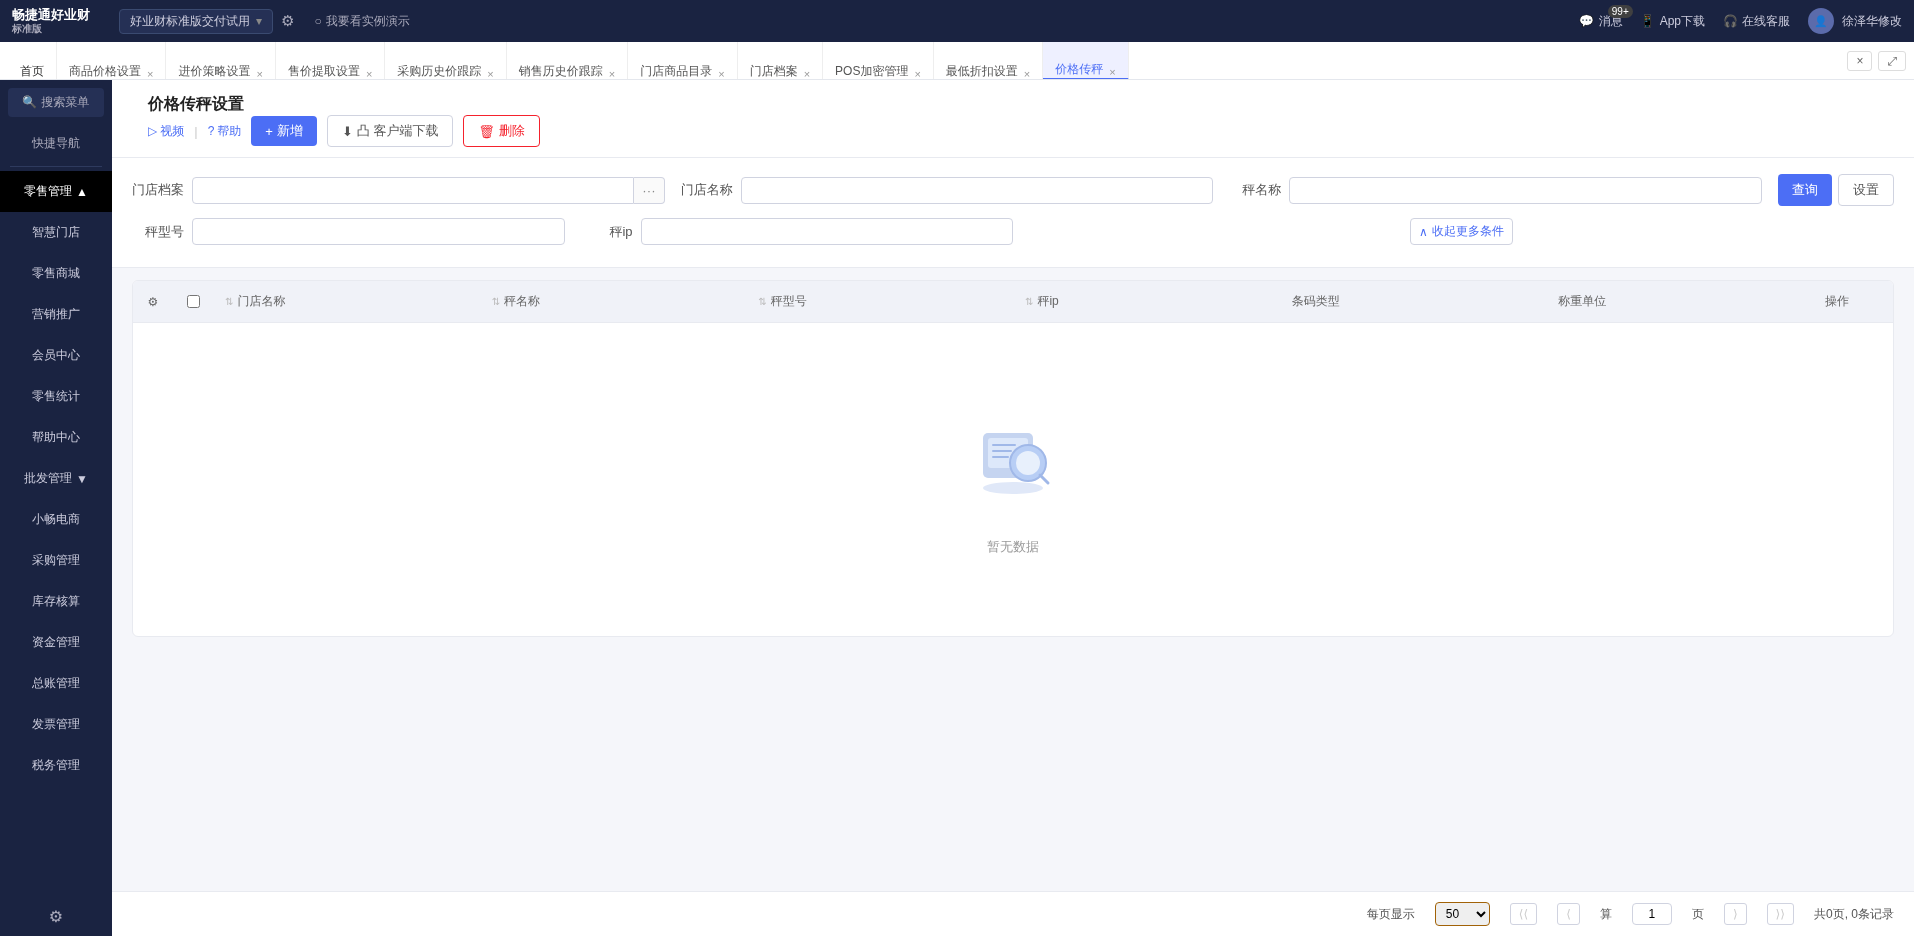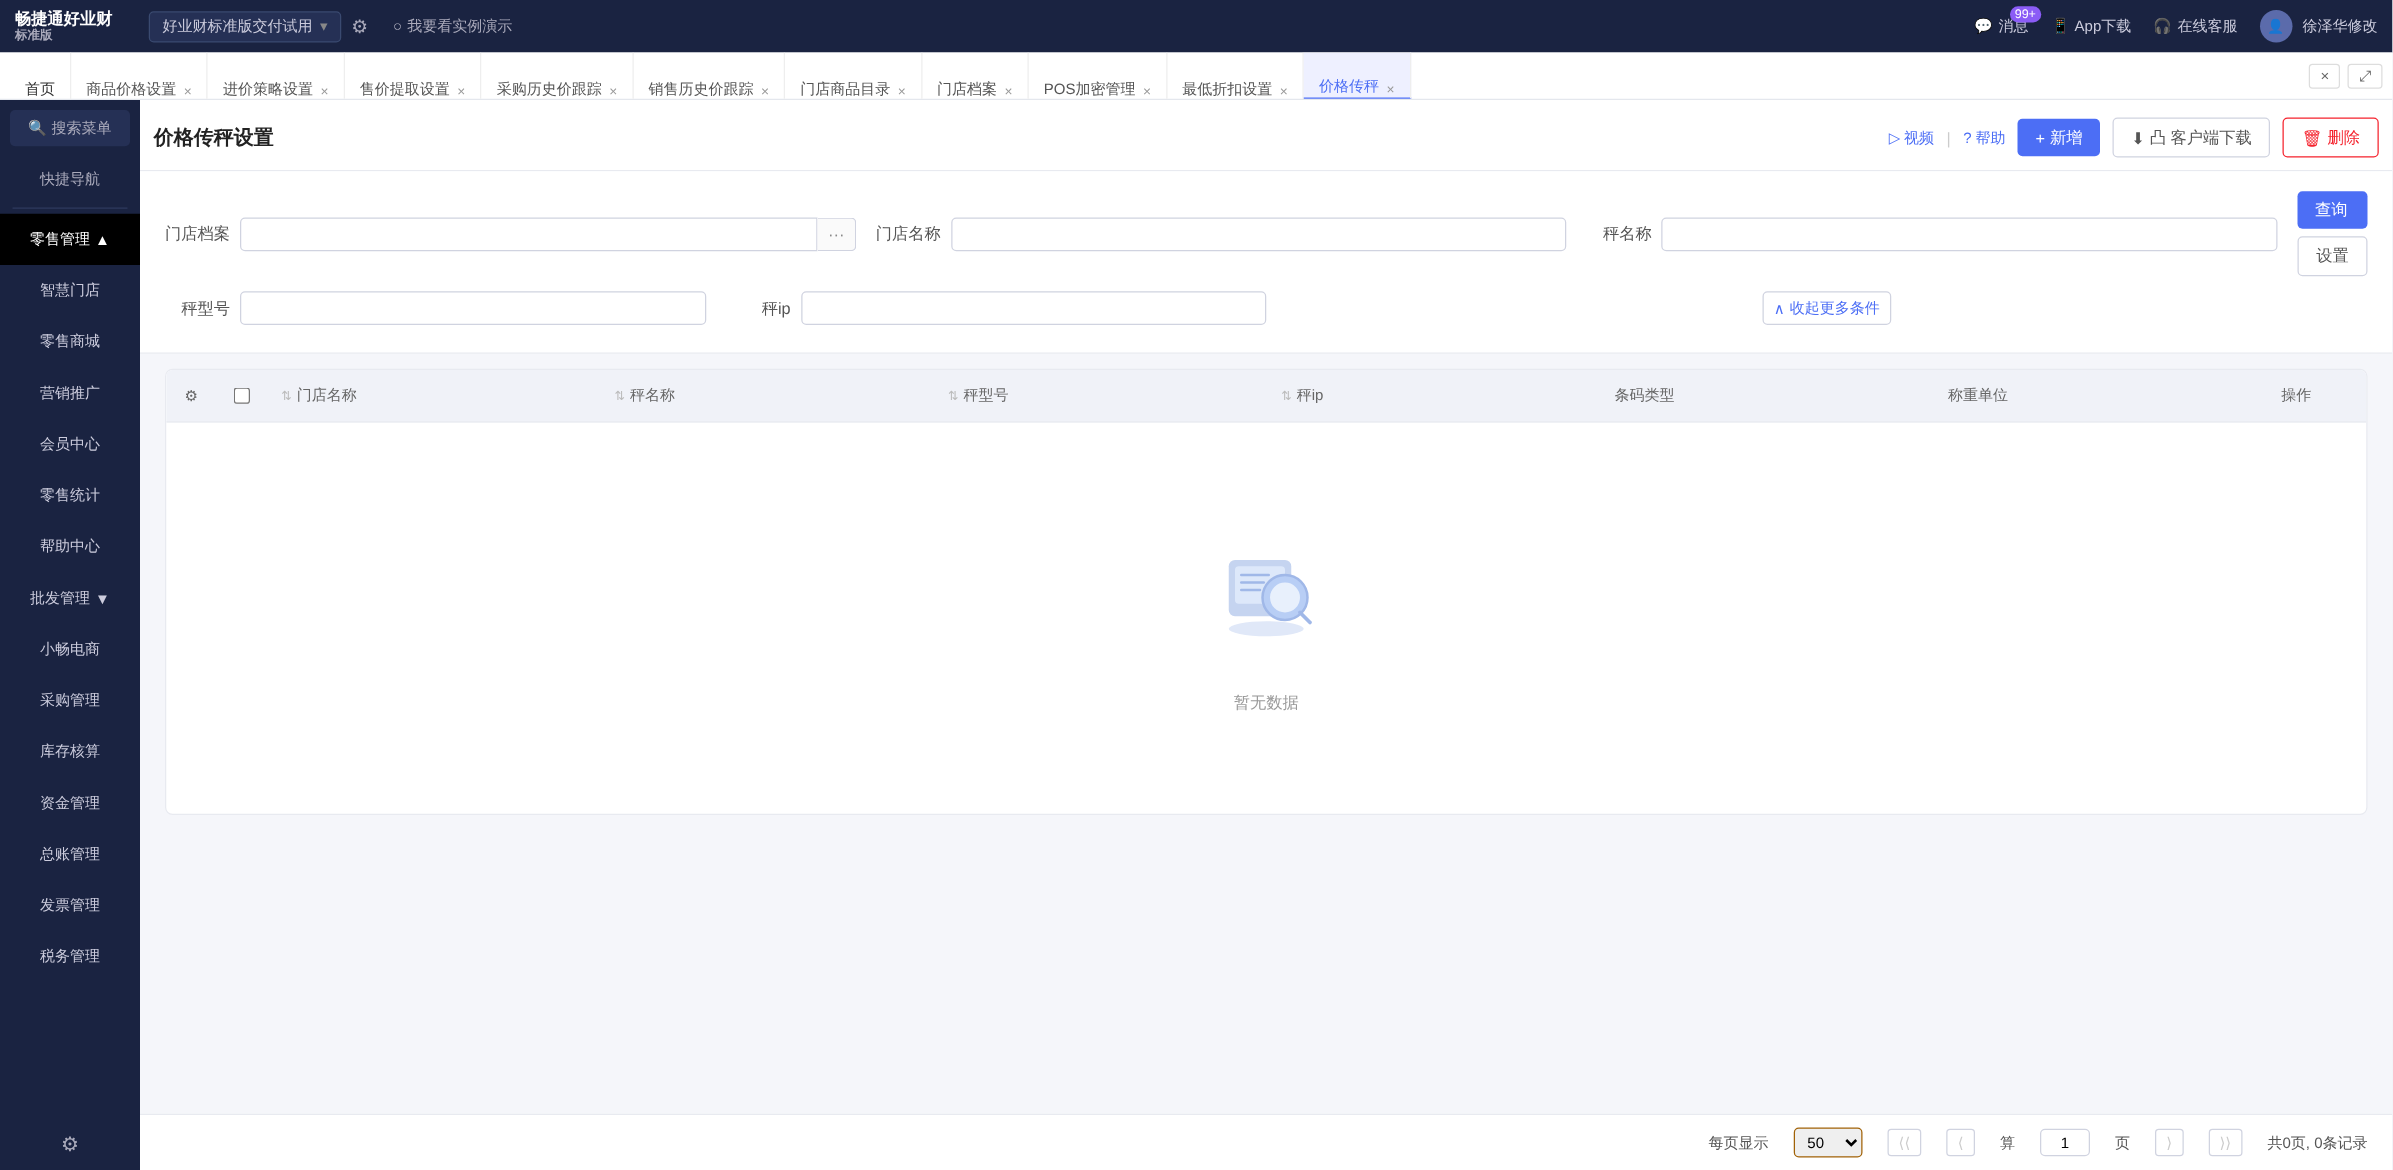--- a/index.html
+++ b/index.html
@@ -8,21 +8,21 @@
     
     .top-bar { background: #1a2341; height: 42px; display: flex; align-items: center; padding: 0 12px; flex-shrink: 0; }
     .top-bar-logo { color: #fff; font-size: 13px; font-weight: bold; display: flex; flex-direction: column; line-height: 1.2; margin-right: 27px; min-width: 80px; }
     .top-bar-logo .sub { font-size: 10px; color: #aab; }
     .top-bar-selector { background: #253055; border: 1px solid #3a4a70; color: #ccd; border-radius: 4px; padding: 3px 10px; font-size: 12px; display: flex; align-items: center; gap: 6px; cursor: pointer; }
     .top-bar-selector .chevron { color: #888; }
     .top-bar-gear { color: #aab; margin-left: 8px; cursor: pointer; font-size: 15px; }
     .top-bar-demo { color: #aab; margin-left: 20px; font-size: 12px; cursor: pointer; display: flex; align-items: center; gap: 4px; }
     .top-bar-right { margin-left: auto; display: flex; align-items: center; gap: 18px; }
     .top-bar-right-item { color: #ccd; font-size: 12px; cursor: pointer; display: flex; align-items: center; gap: 4px; position: relative; }
-    .badge { background: #8b5cf6; color: #fff; border-radius: 10px; font-size: 10px; padding: 1px 4px; position: absolute; top: -8px; right: -10px; }
+    .badge { background: #404040; color: #fff; border-radius: 10px; font-size: 10px; padding: 1px 4px; position: absolute; top: -8px; right: -10px; }
     .user-avatar { background: #5b6bab; color: #fff; border-radius: 50%; width: 26px; height: 26px; display: flex; align-items: center; justify-content: center; font-size: 11px; margin-right: 4px; }
 
     
     .tab-bar { background: #fff; border-bottom: 1px solid #e4e7ed; display: flex; align-items: center; height: 38px; padding: 0 8px; flex-shrink: 0; overflow: hidden; }
     .tab { display: flex; align-items: flex-end; padding: 0 12px; height: 38px; font-size: 12px; color: #555; cursor: pointer; border-right: 1px solid #eee; white-space: nowrap; gap: 4px; flex-shrink: 0; }
     .tab.active { color: #4c6ef5; background: #eef0ff; border-bottom: 2px solid #4c6ef5; }
     .tab.home { font-weight: 500; color: #333; }
     .tab-close { color: #999; font-size: 11px; margin-left: 2px; }
     .tab-bar-end { margin-left: auto; display: flex; align-items: center; gap: 6px; }
     .tab-bar-btn { background: none; border: 1px solid #ddd; color: #666; padding: 2px 8px; border-radius: 3px; cursor: pointer; font-size: 12px; }
@@ -38,21 +38,21 @@
     .sidebar-item.active { color: #fff; background: #000000; }
     .sidebar-item.has-sub { display: flex; flex-direction: row; justify-content: center; align-items: center; gap: 4px; }
     .sidebar-divider { border-top: 1px solid #2e3a5e; margin: 4px 10px; }
     .sidebar-bottom { margin-top: auto; padding: 10px 8px; display: flex; justify-content: center; }
     .sidebar-gear { color: #aab; font-size: 16px; cursor: pointer; }
 
     
     .content-area { flex: 1; display: flex; flex-direction: column; overflow: hidden; background: #f5f6fa; }
 
     
-    .page-header { background: #fff; padding: 14px 11px 10px; border-bottom: 1px solid #e8eaf0; display: flex; align-items: center; justify-content: space-between; flex-shrink: 0; }
+    .page-header { background: #fff; padding: 14px 36px 10px; border-bottom: 1px solid #e8eaf0; display: flex; justify-content: space-between; flex-shrink: 0; flex-direction: column; }
     .page-title { font-size: 16px; font-weight: bold; color: #222; }
     .page-header-right { display: flex; align-items: center; gap: 10px; }
     .header-link { color: #4c6ef5; font-size: 12px; cursor: pointer; display: flex; align-items: center; gap: 3px; }
     .header-divider { color: #ccc; }
     .btn-primary { background: #4c6ef5; color: #fff; border: none; border-radius: 4px; padding: 6px 14px; font-size: 13px; cursor: pointer; display: flex; align-items: center; gap: 4px; }
     .btn-default { background: #fff; color: #555; border: 1px solid #d0d3e0; border-radius: 4px; padding: 6px 14px; font-size: 13px; cursor: pointer; display: flex; align-items: center; gap: 4px; }
     .btn-danger { background: #fff; color: #f5222d; border: 1px solid #f5222d; border-radius: 4px; padding: 6px 14px; font-size: 13px; cursor: pointer; display: flex; align-items: center; gap: 4px; }
 
     
     .search-form { background: #fff; padding: 16px 20px 10px; border-bottom: 1px solid #e8eaf0; flex-shrink: 0; }
@@ -276,21 +276,21 @@
           </div>
         </div>
         <div class="form-item">
           <label class="form-label">门店名称</label>
           <input class="form-input" type="text" style="">
         </div>
         <div class="form-item">
           <label class="form-label">秤名称</label>
           <input class="form-input" type="text" style="">
         </div>
-        <div style="display:flex;flex-direction:column;gap:6px;justify-content:flex-end;">
+        <div style="display:flex;flex-direction:row;gap:6px;justify-content:flex-end;">
           <button class="btn-primary">
             <span>查询</span>
           </button>
           <button class="btn-default">
             <span>设置</span>
           </button>
         </div>
       </div>
       <div class="form-row">
         <div class="form-item">

